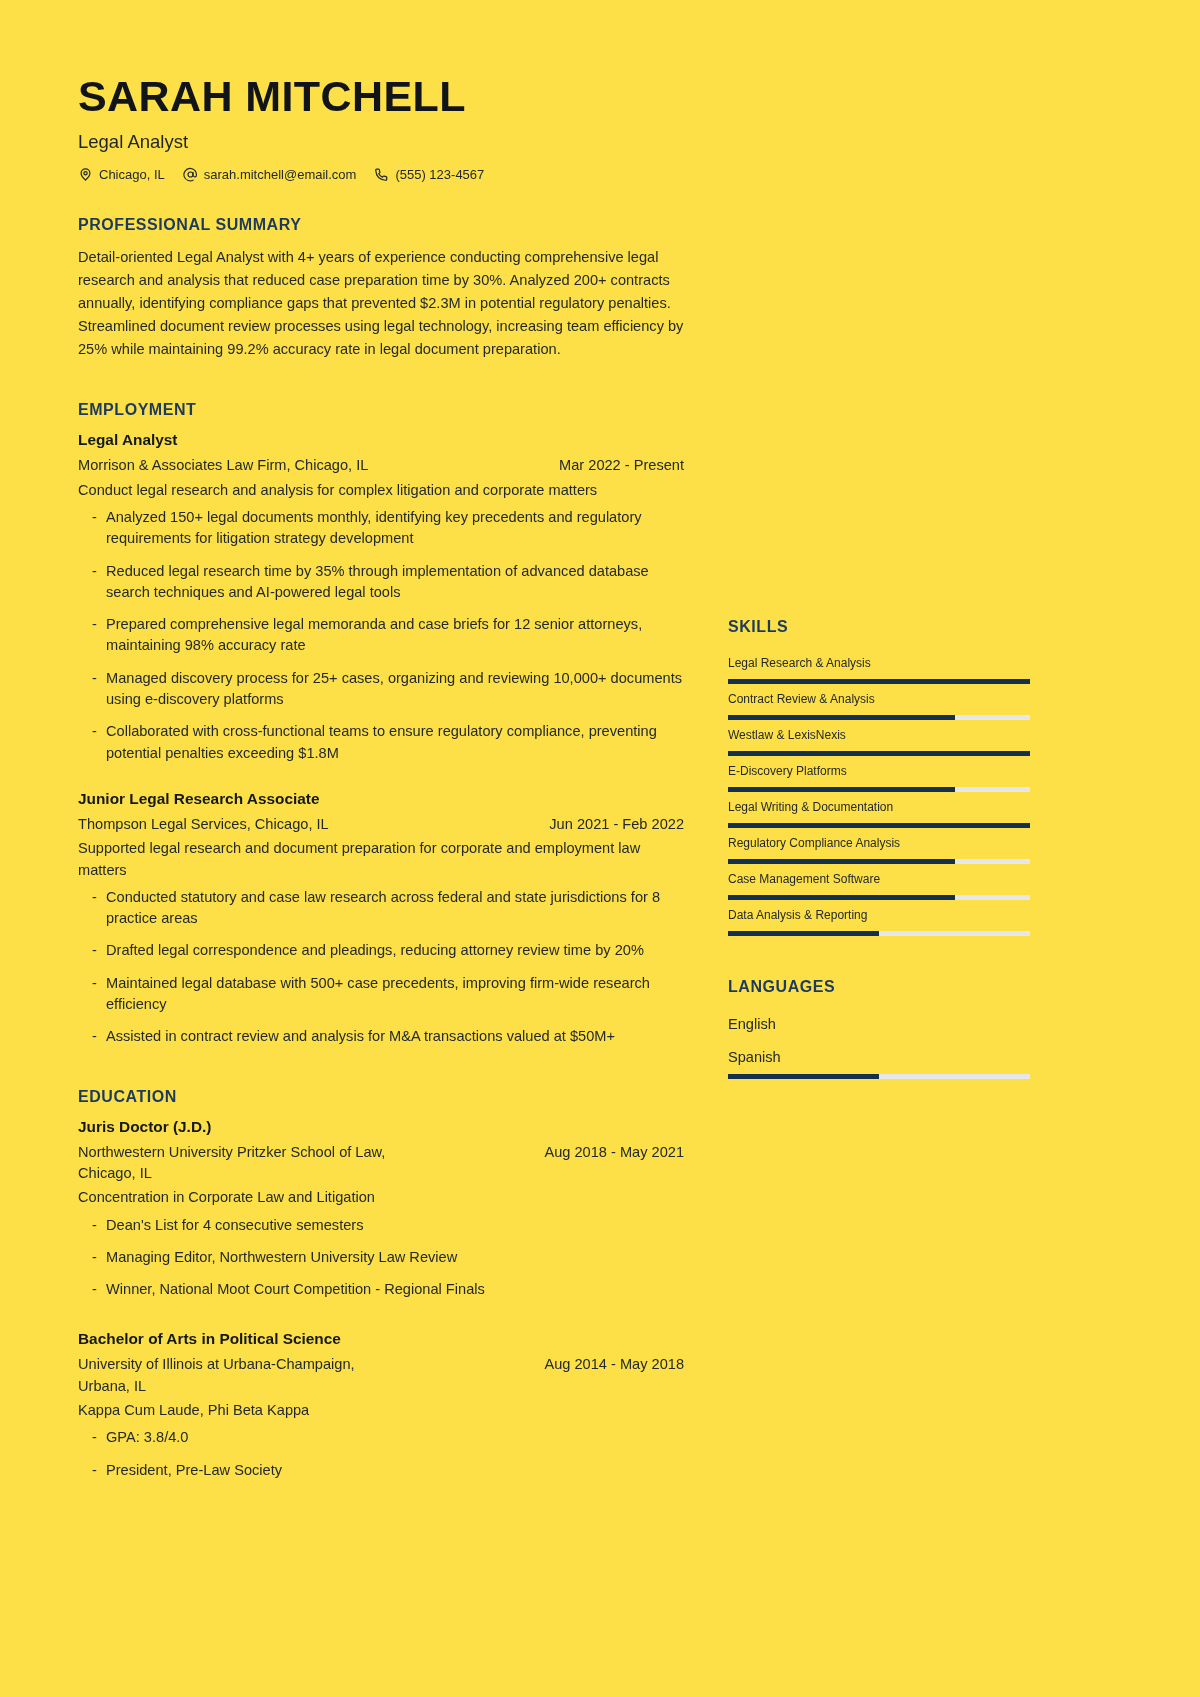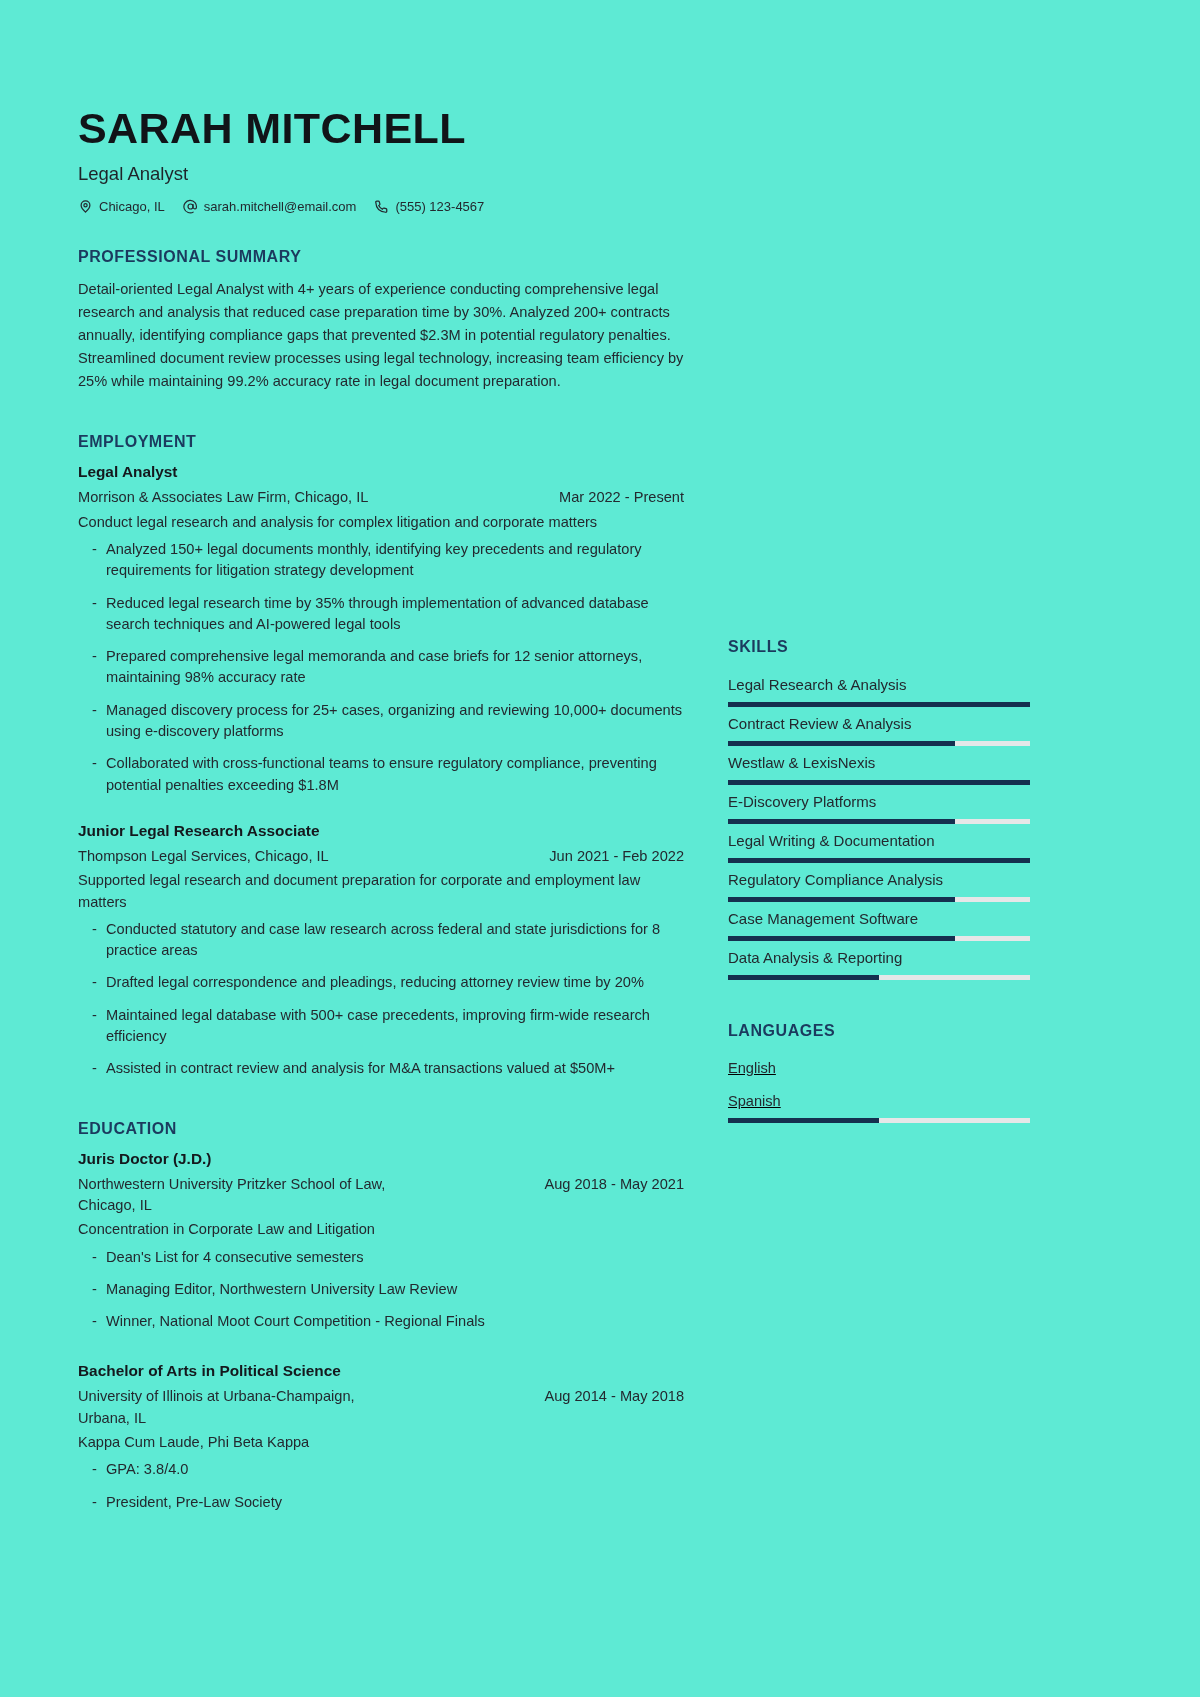--- a/index.html
+++ b/index.html
@@ -6,22 +6,22 @@
   html, body {
     width: 1200px;
     height: 1697px;
     background: #ffffff;
     font-family: "Liberation Sans", sans-serif;
   }
   .page {
     position: relative;
     width: 1200px;
     height: 1697px;
-    background: #5eead4;
-    padding: 104px 78px 0 78px;
+    background: #fde047;
+    padding: 72px 78px 0 78px;
   }
 
   
   .header { margin-bottom: 34px; }
   .name {
     font-size: 43px;
     font-weight: 700;
     letter-spacing: 0.4px;
     color: #111418;
     line-height: 1.12;
@@ -129,38 +129,38 @@
     position: absolute;
     left: 14px;
     top: 0;
     color: #23292f;
   }
 
   
   .side-section { margin-bottom: 34px; }
   .skill { margin-bottom: 0; }
   .skill-label {
-    font-size: 15px;
+    font-size: 12px;
     color: #23292f;
     padding: 8px 0 9px 0;
   }
   .bar-track {
     position: relative;
     width: 100%;
     height: 5px;
     background: #e6e7e8;
     border-radius: 0;
     overflow: hidden;
   }
   .bar-fill {
     position: absolute;
     left: 0; top: 0; bottom: 0;
     background: #15304f;
   }
-  .lang { margin-bottom: 0; text-decoration: underline; }
+  .lang { margin-bottom: 0; }
   .lang-label {
     font-size: 14.6px;
     color: #23292f;
     padding: 8px 0 9px 0;
   }
   .lang-plain {
     font-size: 14.6px;
     color: #23292f;
     padding: 8px 0 9px 0;
   }

